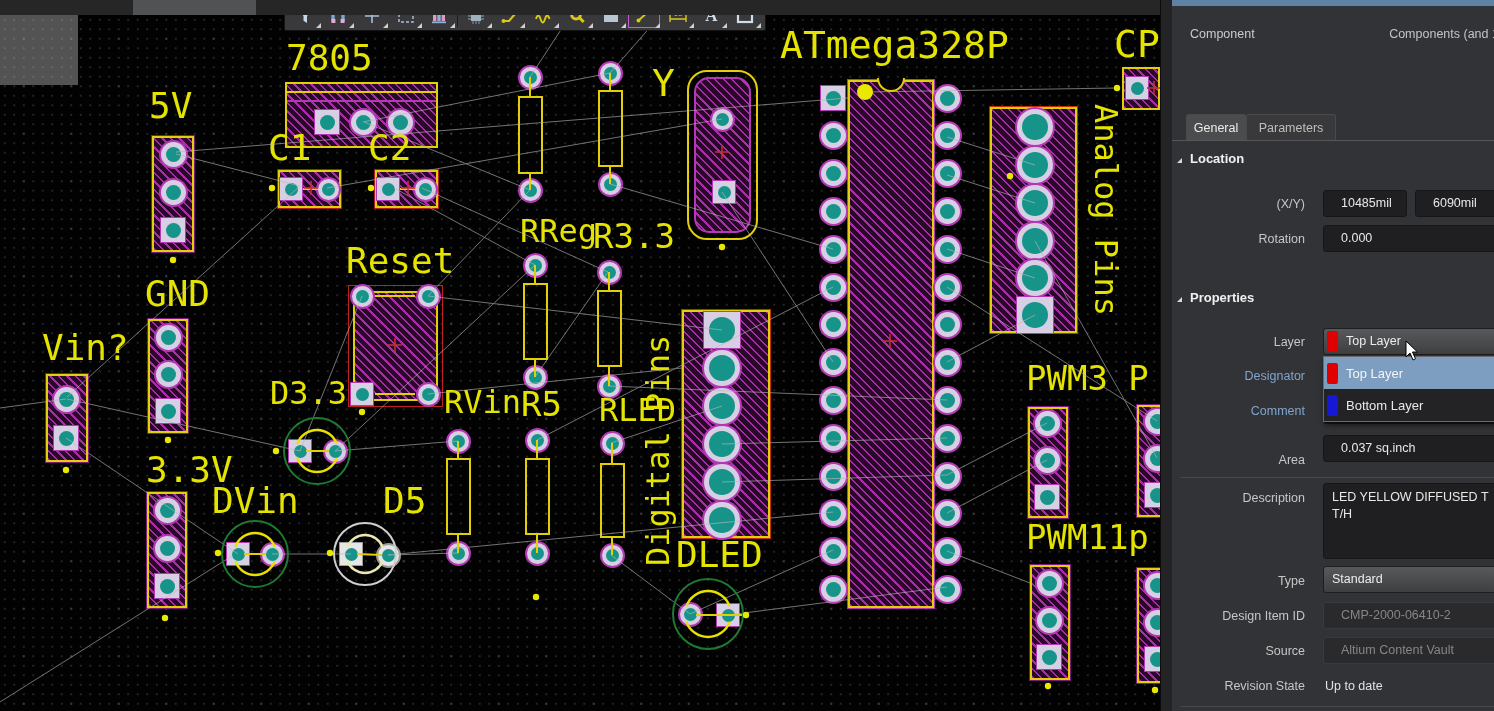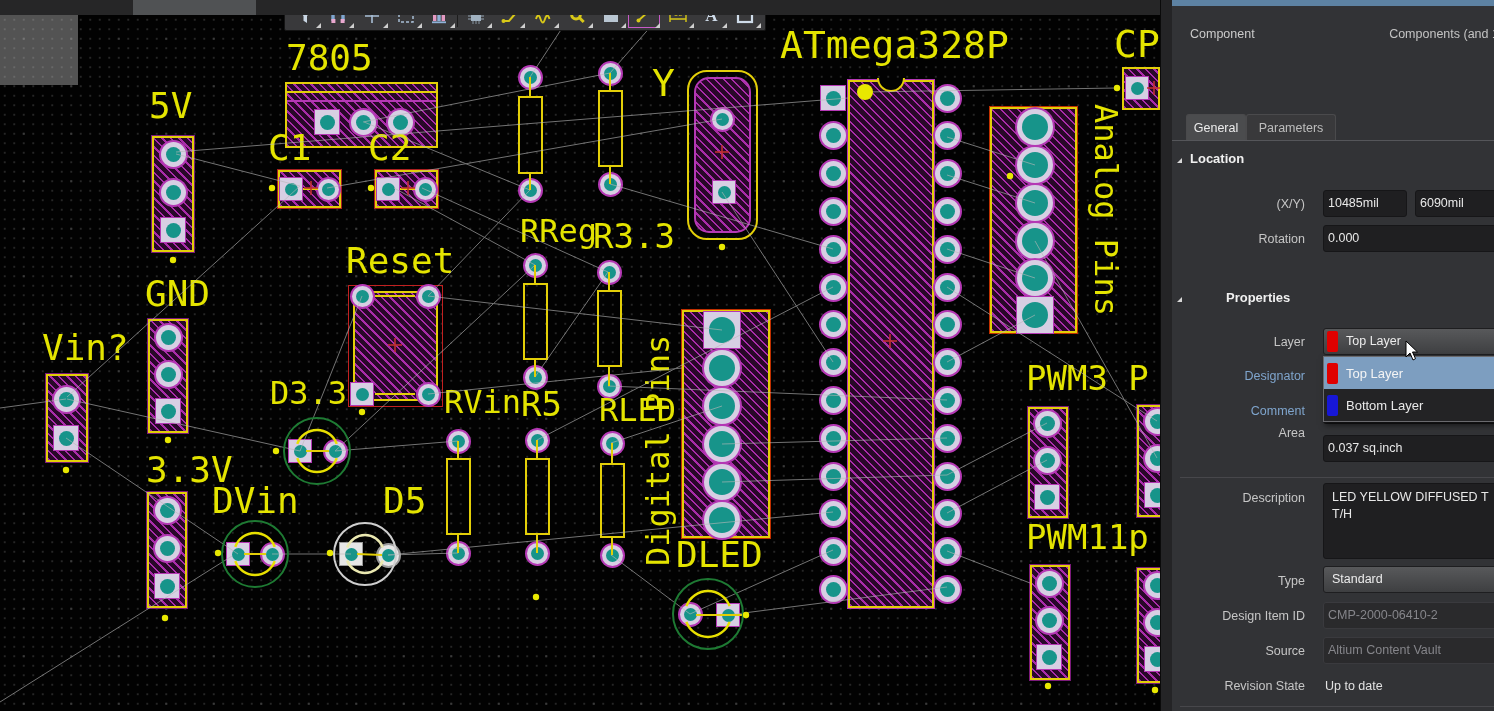--- a/index.html
+++ b/index.html
@@ -49,21 +49,21 @@
      border:1px solid #4a4a4c;border-bottom:none;border-radius:3px 3px 0 0;box-sizing:border-box;}
   .tab.active{background:#4b4c4e;color:#ececec;}
   .tab.inactive{background:#39393b;color:#bdbdbd;}
   .tabline{position:absolute;left:0;right:0;top:140px;height:1px;background:#55565a;}
   .sechdr{position:absolute;left:18px;font-size:13px;font-weight:bold;color:#f0f0f0;}
   .secarrow{position:absolute;left:5px;width:0;height:0;border-top:5px solid transparent;
      border-left:5px solid transparent;border-bottom:5px solid #d8d8d8;}
   .flabel{position:absolute;left:0;width:133px;text-align:right;font-size:12.5px;color:#c6c6c6;}
   .flabel.blue{color:#7fa5cd;}
   .vbox{position:absolute;left:151px;width:178px;height:27px;background:#1f1f21;border:1px solid #161618;
-     border-radius:3px;color:#e8e8e8;font-size:12.5px;line-height:25px;padding-left:4px;box-sizing:border-box;}
+     border-radius:3px;color:#e8e8e8;font-size:12.5px;line-height:25px;padding-left:17px;box-sizing:border-box;}
   .vbox.disabled{background:#2a2a2c;border-color:#3a3a3e;color:#85858a;}
   .ddbtn{position:absolute;left:151px;width:178px;height:27px;border:1px solid #1e1e20;border-radius:3px;
      background:linear-gradient(#58595b,#3e3f41);color:#ececec;font-size:12.5px;line-height:25px;
      box-sizing:border-box;display:flex;align-items:center;overflow:hidden;}
   .swatch{width:11px;height:21px;margin:0 8px 0 3px;border-radius:2px;flex:none;}
   .popup{position:absolute;left:151px;top:356px;width:178px;background:#232325;border:1px solid #6a6a6e;
      box-shadow:2px 3px 6px rgba(0,0,0,0.6);z-index:5;}
   .popup .opt{height:32px;display:flex;align-items:center;font-size:13px;color:#e8e8e8;}
   .popup .opt.sel{background:#7d9ec0;color:#f4f4f4;}
   .divline{position:absolute;left:8px;right:0;height:1px;background:#47474b;}
@@ -509,21 +509,21 @@
     <div class="sechdr" style="top:151px;">Location</div>
 
     <div class="flabel" style="top:197px;">(X/Y)</div>
     <div class="vbox" style="top:190px;width:84px;">10485mil</div>
     <div class="vbox" style="top:190px;left:243px;width:84px;">6090mil</div>
 
     <div class="flabel" style="top:232px;">Rotation</div>
     <div class="vbox" style="top:225px;">0.000</div>
 
     <div class="secarrow" style="top:292px;"></div>
-    <div class="sechdr" style="top:290px;margin-left:36px;">Properties</div>
+    <div class="sechdr" style="top:290px;">Properties</div>
 
     <div class="flabel" style="top:335px;">Layer</div>
     <div class="ddbtn" style="top:328px;">
       <span class="swatch" id="layer-swatch" style="background: rgb(224, 0, 0);"></span>
       <span>Top Layer</span>
     </div>
 
     <div class="flabel blue" style="top:369px;">Designator</div>
     <div class="flabel blue" style="top:404px;">Comment</div>
     <div class="vbox" style="top:397px;color:#6a6a6e;">······ ····</div>
@@ -532,21 +532,21 @@
         <div class="opt sel">
           <span class="swatch" style="background: rgb(224, 0, 0);"></span>
           <span>Top Layer</span>
         </div>
         <div class="opt">
           <span class="swatch" style="background: rgb(23, 23, 214);"></span>
           <span>Bottom Layer</span>
         </div>
       </div>
 
-    <div class="flabel" style="top:426px;">Area</div>
+    <div class="flabel" style="top:453px;">Area</div>
     <div class="vbox" style="top:435px;">0.037 sq.inch</div>
 
     <div class="divline" style="top:477px;"></div>
 
     <div class="flabel" style="top:491px;">Description</div>
     <div class="descbox">
       <div>LED YELLOW DIFFUSED T</div>
       <div>T/H</div>
     </div>
 

